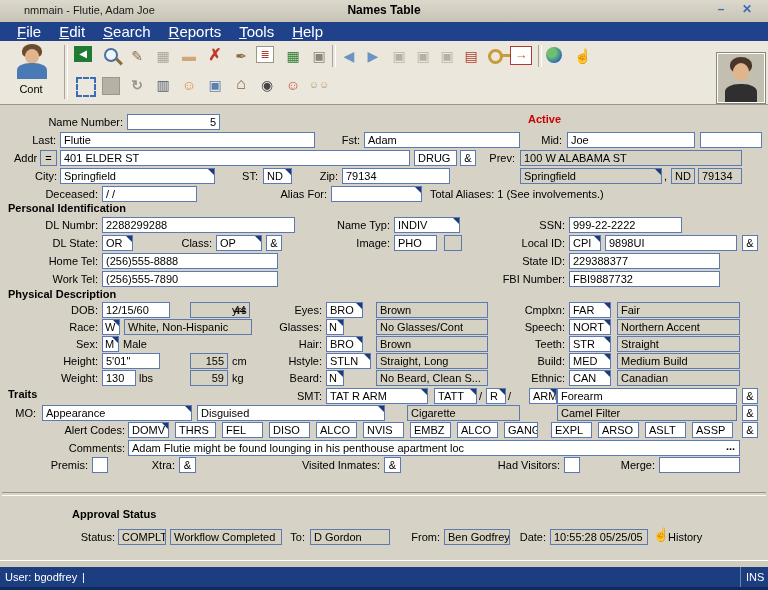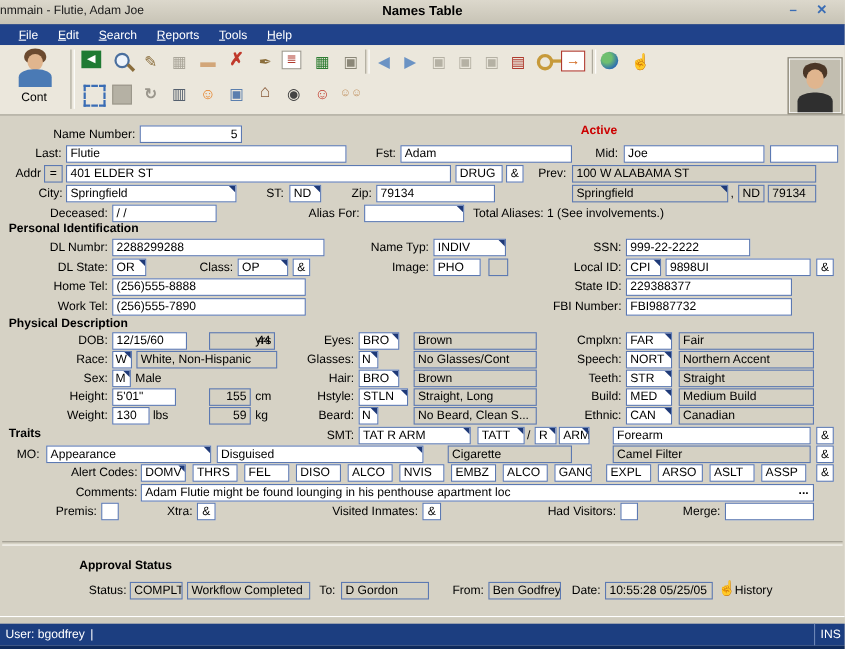--- a/index.html
+++ b/index.html
@@ -1,22 +1,22 @@
 <!DOCTYPE html>
 <html><head>
 <meta charset="utf-8">
 <style>
   html,body{margin:0;padding:0}
   #screen{position:relative;width:768px;height:590px;background:#d6d2c5;font-family:"Liberation Sans",sans-serif;font-size:11px;color:#000;overflow:hidden}
   .titlebar{position:absolute;left:0;top:0;width:768px;height:22px;background:linear-gradient(#dcd8cc,#c7c3b5);border-bottom:1px solid #9b978b}
-  .t-left{position:absolute;left:0;top:4px;color:#1a1a1a;white-space:nowrap}
+  .t-left{position:absolute;left:24px;top:4px;color:#1a1a1a;white-space:nowrap}
   .t-center{position:absolute;left:0;right:0;top:3px;text-align:center;font-weight:bold;font-size:12px}
   .t-btn{position:absolute;top:2px;width:18px;height:16px;text-align:center;color:#3a6db5;font-weight:bold;font-size:12px}
   .menubar{position:absolute;left:0;top:22px;width:768px;height:19px;background:#20428a;color:#fff;display:flex;align-items:center;padding-left:8px;box-sizing:border-box}
-  .menu-item{padding:0 9px;font-size:11px}
+  .menu-item{padding:0 9px;font-size:15px}
   .menu-item::first-letter{text-decoration:underline}
   .toolbar{position:absolute;left:0;top:41px;width:768px;height:63px;background:#ebe7dc;border-bottom:1px solid #9b978b}
   .tbi{position:absolute;width:22px;height:20px;line-height:20px;text-align:center;font-size:14px}
   .vsep{position:absolute;width:2px;border-left:1px solid #a8a496;border-right:1px solid #fff}
   .fld{position:absolute;height:16px;box-sizing:border-box;border:1px solid #5c79b2;background:#fff;padding:0 3px;line-height:14px;font-size:11px;white-space:nowrap;overflow:hidden}
   .ro{background:#d5d1c3}
   .lk::after{content:"";position:absolute;top:0;right:0;border-left:6px solid transparent;border-top:6px solid #1f3a78}
   .lbl{position:absolute;white-space:nowrap;font-size:11px;line-height:16px}
   .r{text-align:right}
   .c{text-align:center}
@@ -242,21 +242,21 @@
   <span class="fld lk" style="left:569px;top:370px;width:42px">CAN</span>
   <span class="fld ro" style="left:617px;top:370px;width:123px">Canadian</span>
 
   <span class="sect" style="left:8px;top:388px">Traits</span>
   <span class="lbl r" style="left:270px;top:388px;width:52px">SMT:</span>
   <span class="fld lk" style="left:326px;top:388px;width:102px">TAT R ARM</span>
   <span class="fld lk" style="left:434px;top:388px;width:43px">TATT</span>
   <span class="lbl" style="left:479px;top:388px">/</span>
   <span class="fld lk" style="left:486px;top:388px;width:20px">R</span>
   <span class="lbl" style="left:508px;top:388px">/</span>
-  <span class="fld lk" style="left:508px;top:388px;width:28px">ARM</span>
+  <span class="fld lk" style="left:529px;top:388px;width:28px">ARM</span>
   <span class="fld" style="left:557px;top:388px;width:180px">Forearm</span>
   <span class="fld c" style="left:742px;top:388px;width:16px;padding:0">&amp;</span>
 
   <span class="lbl r" style="left:8px;top:405px;width:28px">MO:</span>
   <span class="fld lk" style="left:42px;top:405px;width:150px">Appearance</span>
   <span class="fld lk" style="left:197px;top:405px;width:188px">Disguised</span>
   <span class="fld ro" style="left:407px;top:405px;width:113px">Cigarette</span>
   <span class="fld ro" style="left:557px;top:405px;width:180px">Camel Filter</span>
   <span class="fld c" style="left:742px;top:405px;width:16px;padding:0">&amp;</span>
 

